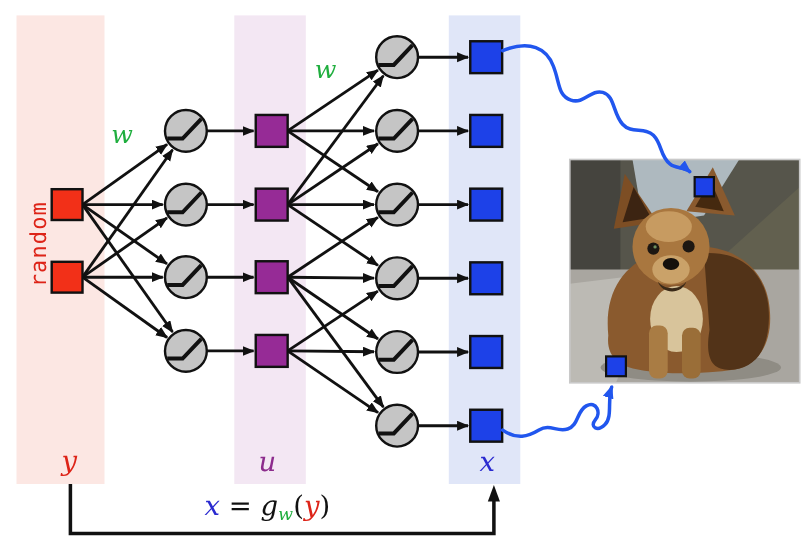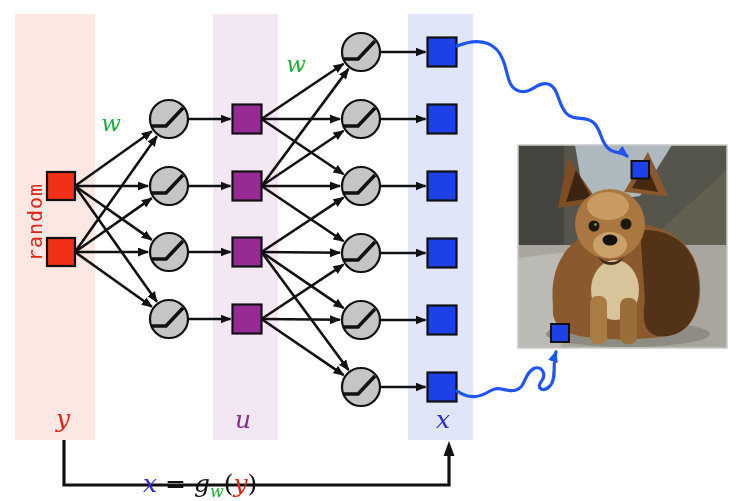--- a/index.html
+++ b/index.html
@@ -4,21 +4,21 @@
 <style>
   html,body{margin:0;padding:0;background:#ffffff;}
   #canvas{position:relative;width:736px;height:501px;background:#ffffff;overflow:hidden;
           font-family:"DejaVu Serif", serif;}
   .band{position:absolute;top:14px;height:426px;}
   #net{position:absolute;left:0;top:0;width:736px;height:501px;}
   .mathlab{position:absolute;font-style:italic;text-align:center;}
   #random-label{position:absolute;left:-27px;top:210px;width:124px;height:24px;
       transform:rotate(-90deg);font-family:"DejaVu Sans Mono", monospace;
       font-size:20px;text-align:center;letter-spacing:1px;}
-  #formula{position:absolute;left:143px;top:469px;width:200px;text-align:left;
+  #formula{position:absolute;left:143px;top:445px;width:200px;text-align:center;
       font-size:25px;font-style:italic;color:#111;}
   #formula .sub{font-size:16px;vertical-align:-0.32em;}
   #formula .rm{font-style:normal;}
 </style>
 </head>
 <body>
 
 <div id="canvas">
 
   <div class="band" id="band-y" style="left: 15px; width: 80px; background: rgb(252, 231, 227);"></div>

